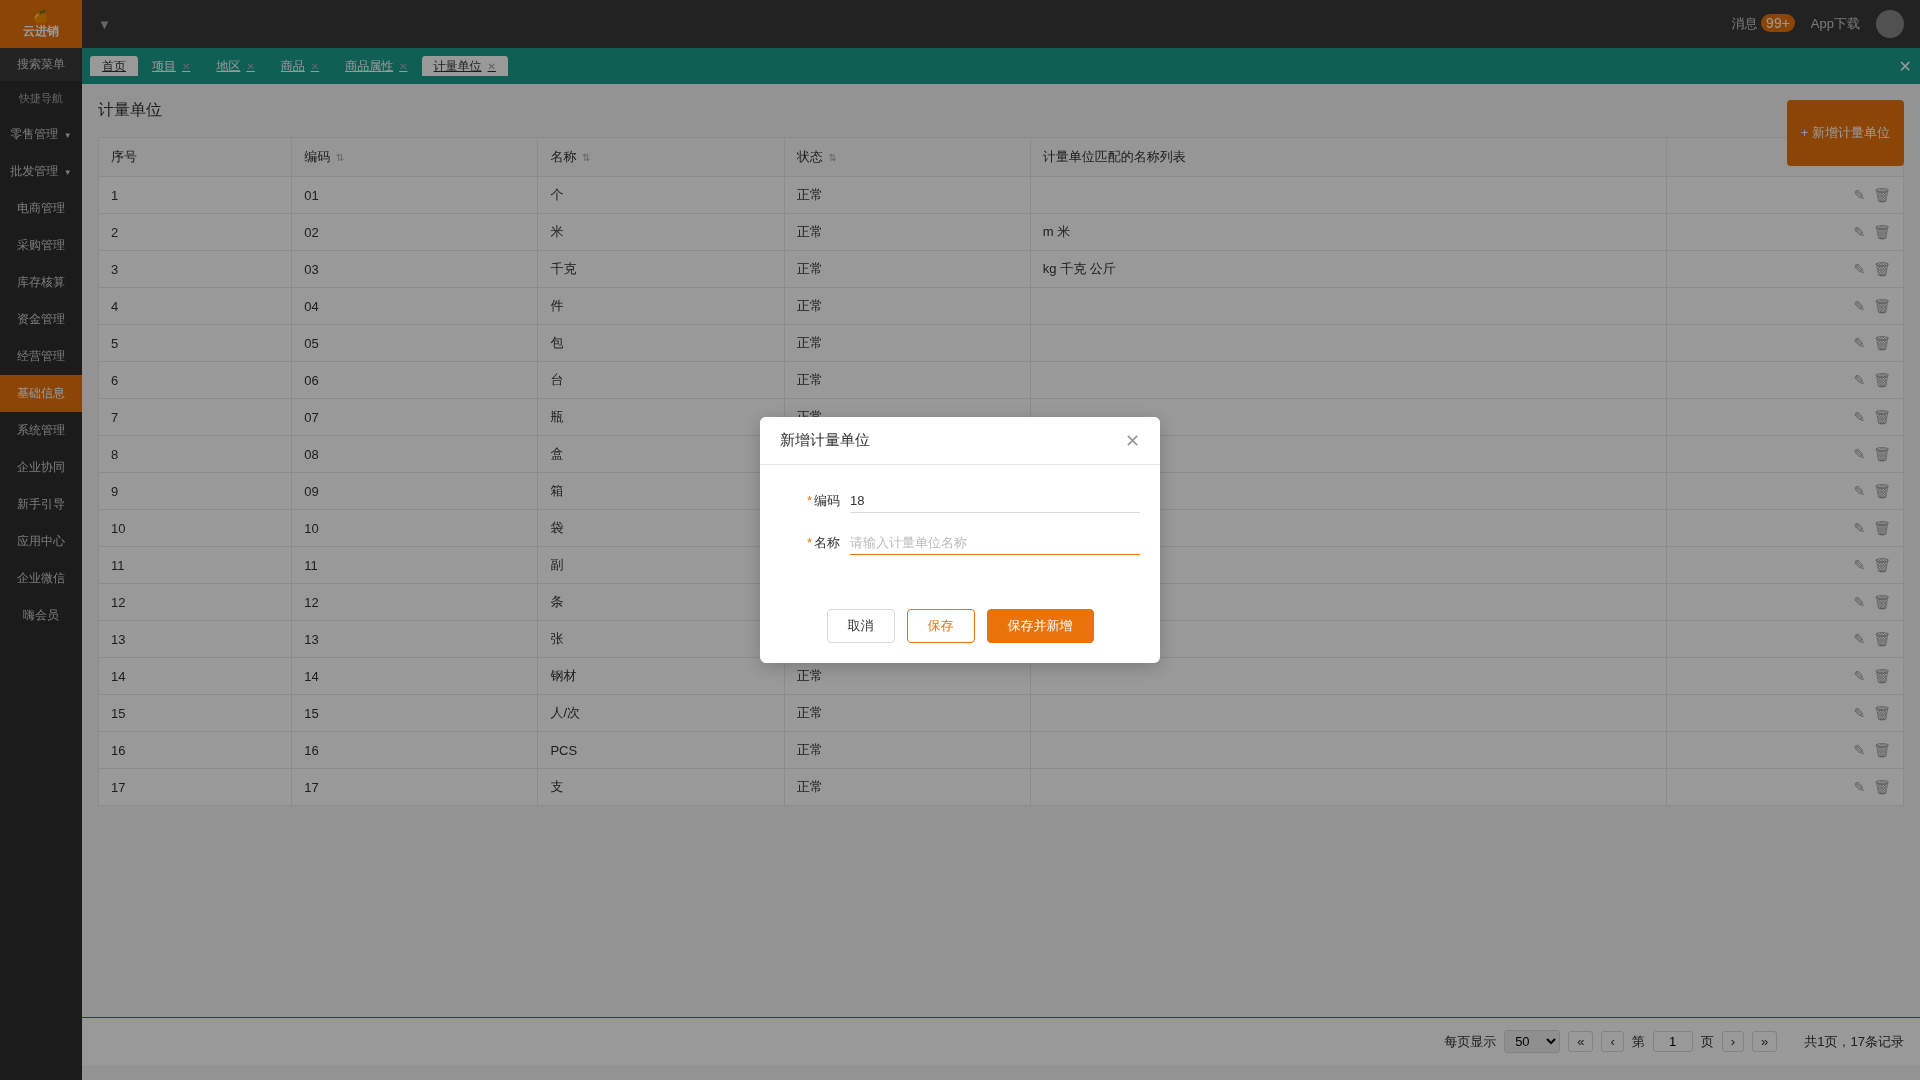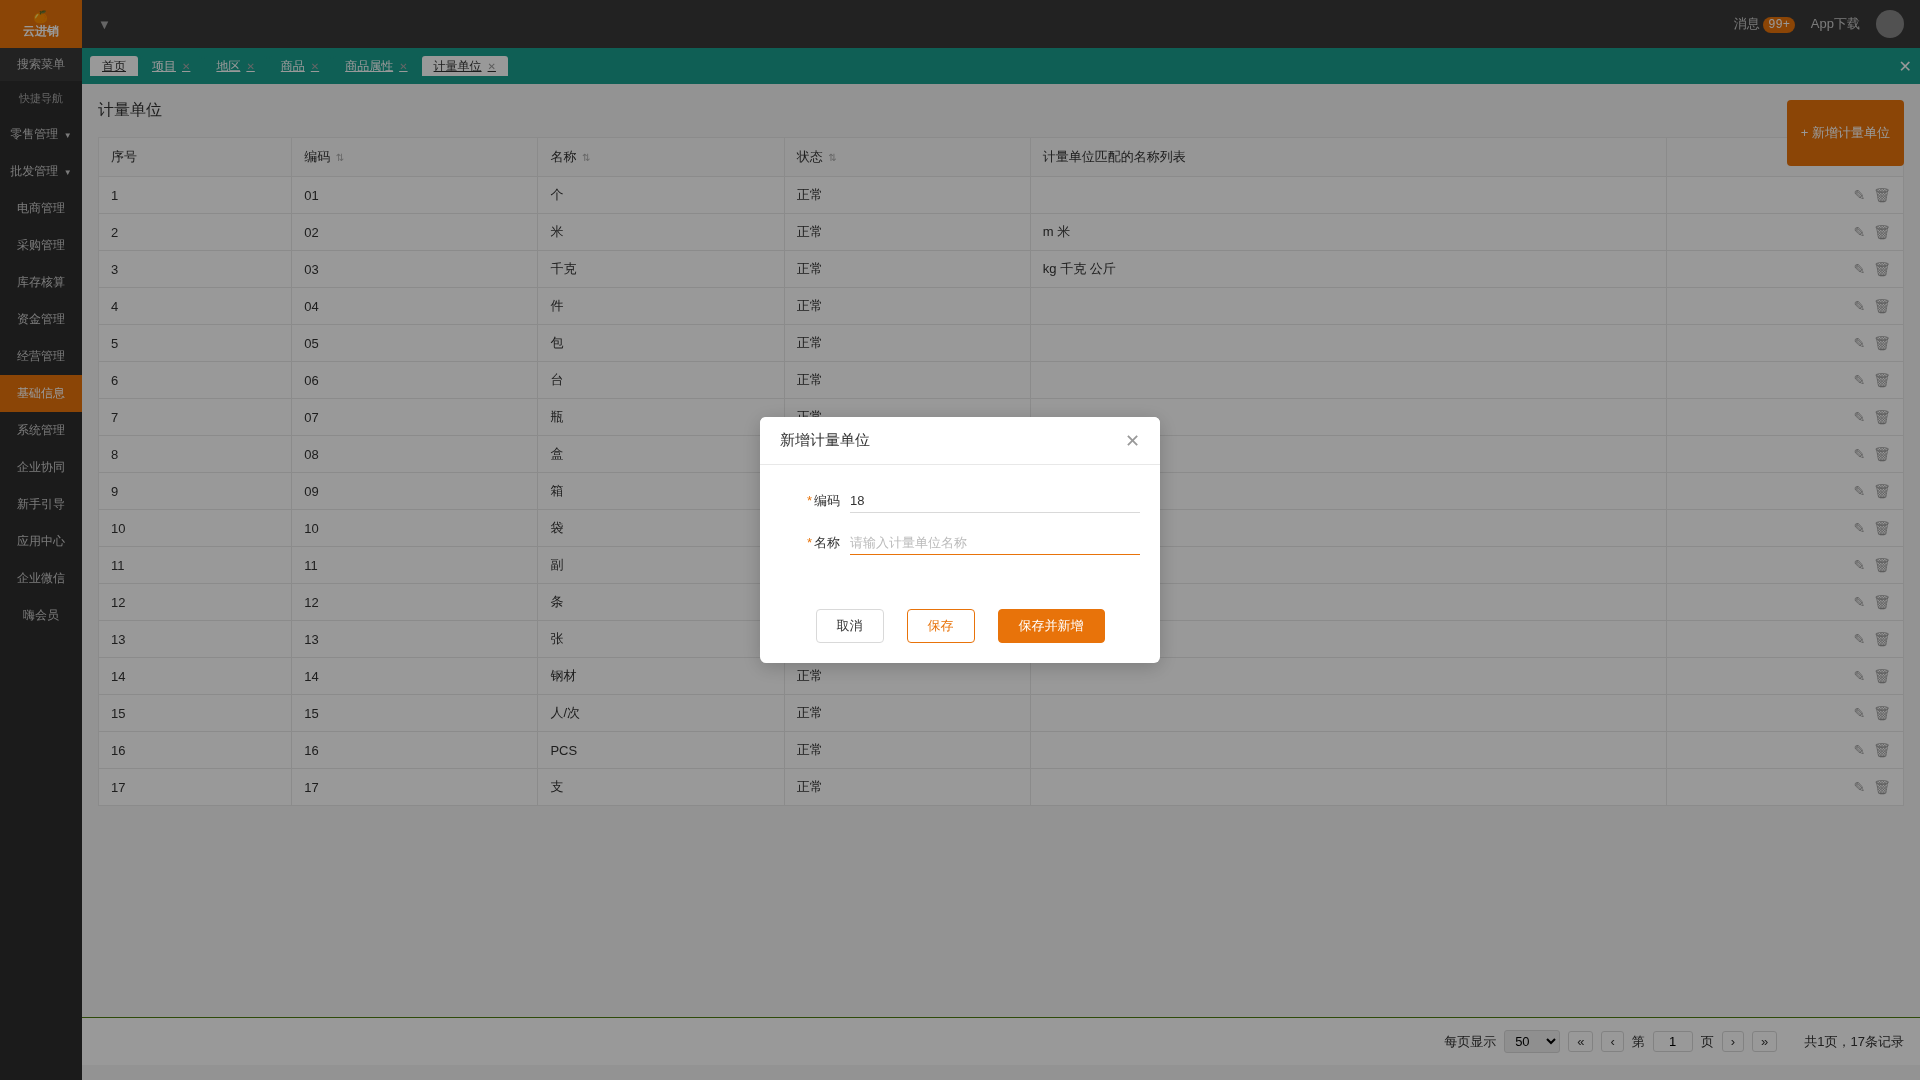--- a/index.html
+++ b/index.html
@@ -67,21 +67,21 @@
       background: #3a3a3a;
       height: 48px;
       display: flex;
       align-items: center;
       justify-content: space-between;
       padding: 0 16px;
       flex-shrink: 0;
     }
     .top-header-left { display: flex; align-items: center; gap: 12px; color: #ccc; font-size: 13px; }
     .top-header-right { display: flex; align-items: center; gap: 16px; color: #ccc; font-size: 13px; }
-    .badge { background: #e8730a; color: white; border-radius: 10px; padding: 1px 5px; font-size: 12px; font-family: Liberation Mono, monospace; }
+    .badge { background: #e8730a; color: white; border-radius: 10px; padding: 1px 5px; font-size: 14px; }
     .avatar-circle { width: 28px; height: 28px; border-radius: 50%; background: #888; display: inline-block; }
 
     
     .tab-bar {
       background: #1a9e8e;
       height: 36px;
       display: flex;
       align-items: center;
       padding: 0 8px;
       flex-shrink: 0;
@@ -252,21 +252,21 @@
     }
     .form-input.active-input {
       border-bottom: 1px solid #e8730a;
     }
     .form-input::placeholder { color: #bbb; }
     .modal-footer {
       padding: 12px 20px 20px;
       display: flex;
       align-items: center;
       justify-content: center;
-      gap: 23px;
+      gap: 12px;
     }
     .btn-cancel {
       border: 1px solid #d9d9d9;
       background: white;
       color: #333;
       padding: 7px 20px;
       border-radius: 4px;
       font-size: 13px;
       cursor: pointer;
     }

